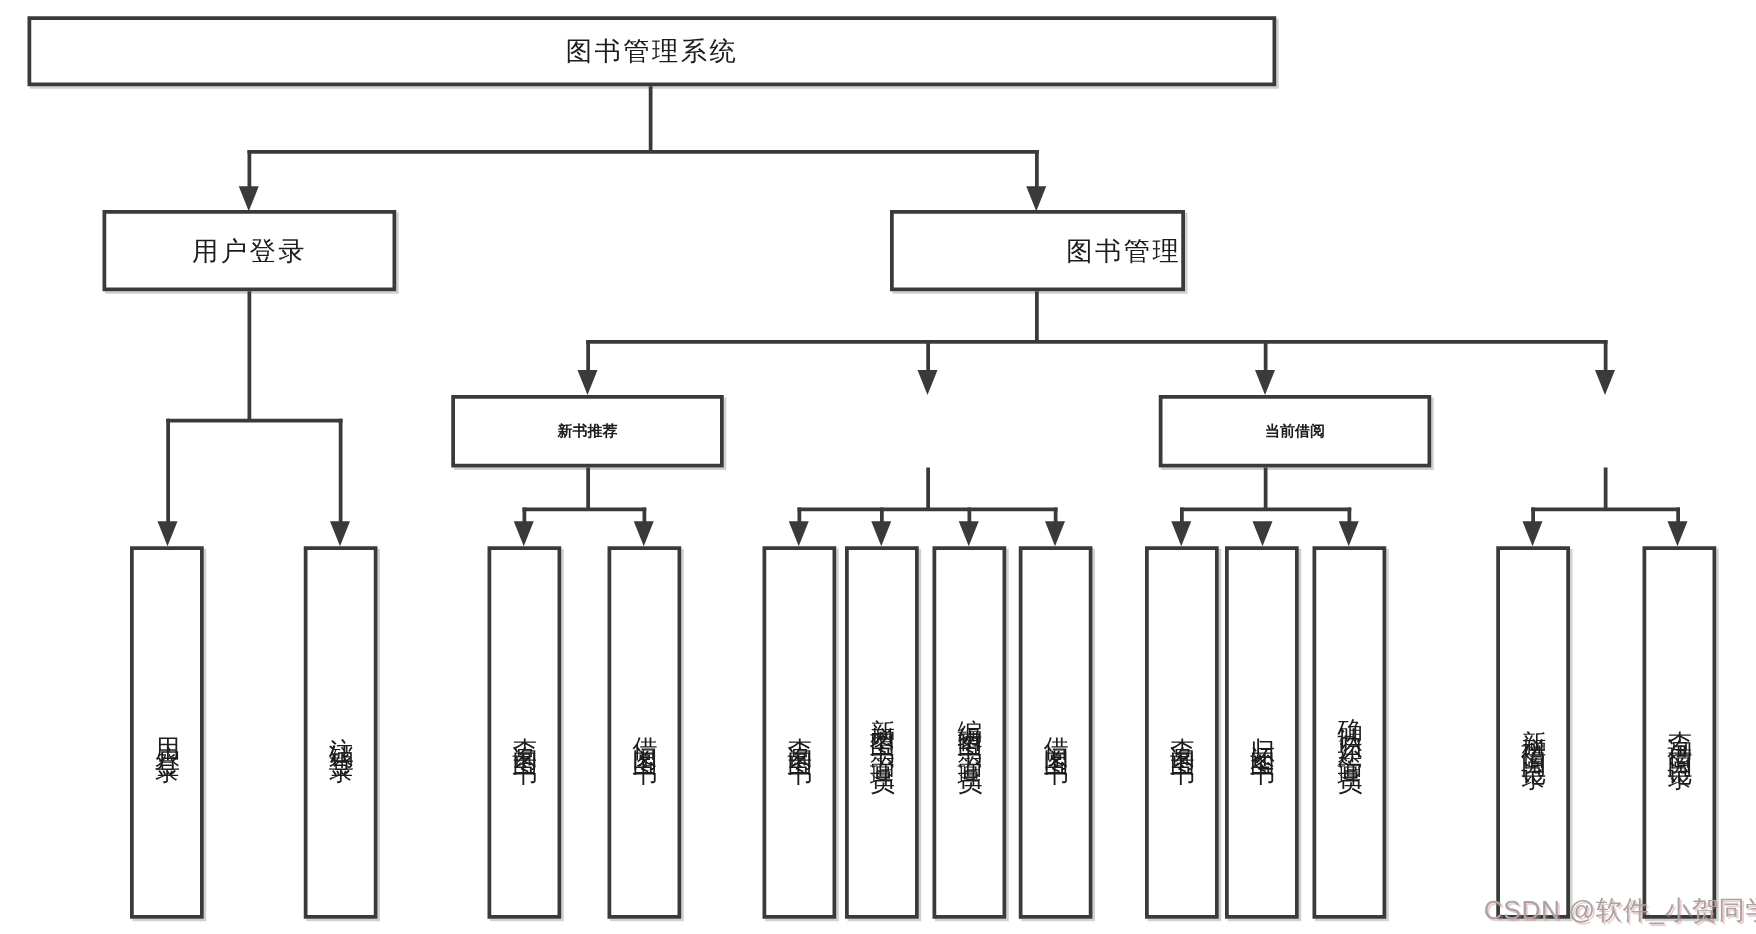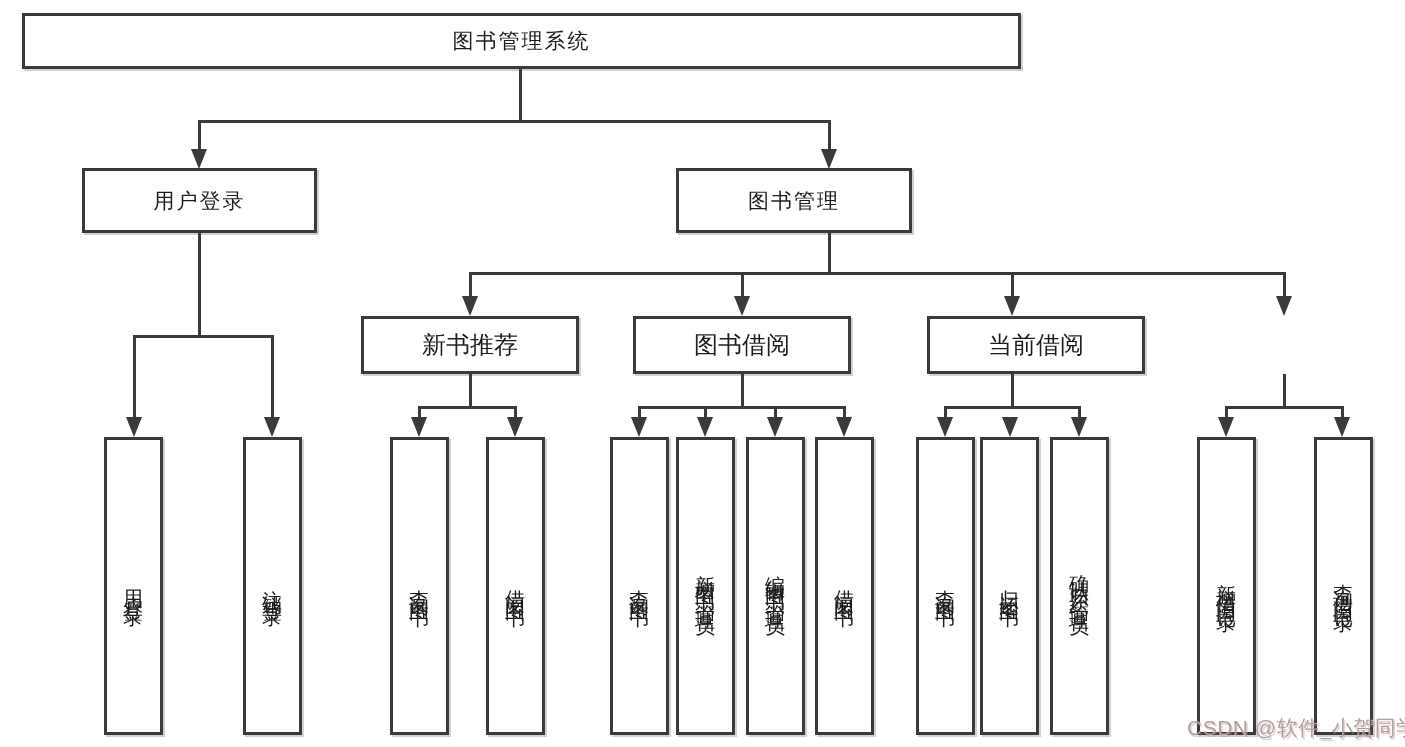--- a/index.html
+++ b/index.html
@@ -17,21 +17,21 @@
   
   .node{
     position:absolute;box-sizing:border-box;background:#fff;
     border:3px solid var(--line);
     display:flex;align-items:center;justify-content:center;
     box-shadow:2px 2px 0 rgba(90,90,90,.28);
   }
   .node.h{font-size:21px;letter-spacing:2px;}
   .node.root{left:22px;top:13px;width:999px;height:56px;font-size:21px;}
   .lvl2{top:168px;height:65px;}
-  .lvl3{top:316px;height:58px;width:218px;font-size:24px;}
+  .lvl3{top:316px;height:58px;width:218px;font-size:12px;font-weight:bold;}
   .leaf{top:437px;height:298px;width:59px;}
   .leaf .vtext{
     writing-mode:vertical-rl;text-orientation:mixed;
     font-size:20px;line-height:1;letter-spacing:6px;
     white-space:nowrap;
   }
   
   .hline{position:absolute;height:3px;background:var(--line);}
   .vline{position:absolute;width:3px;background:var(--line);}
   .arr{
@@ -59,21 +59,21 @@
   <div class="vline" style="left:519px;top:69px;height:53px;"></div>
   <div class="hline" style="left:198px;top:120px;width:633px;"></div>
   <div class="vline" style="left:198px;top:120px;height:31px;"></div>
   <div class="vline" style="left:828px;top:120px;height:31px;"></div>
   <div class="arr" style="left:191px;top:149px;"></div>
   <div class="arr" style="left:821px;top:149px;"></div>
 
   <div class="node lvl2 h" style="left:82px;width:235px;">
     <span>用户登录</span>
   </div>
-  <div class="node lvl2 h" style="left:676px;width:236px;">
+  <div class="node lvl2 h" style="left:712px;width:236px;justify-content:flex-end;">
     <span>图书管理</span>
   </div>
 
   <div class="vline" style="left:198px;top:233px;height:104px;"></div>
   <div class="hline" style="left:133px;top:335px;width:141px;"></div>
   <div class="vline" style="left:133px;top:335px;height:84px;"></div>
   <div class="vline" style="left:271px;top:335px;height:84px;"></div>
   <div class="arr" style="left:126px;top:417px;"></div>
   <div class="arr" style="left:264px;top:417px;"></div>
 
@@ -83,23 +83,20 @@
   <div class="vline" style="left:741px;top:272px;height:26px;"></div>
   <div class="vline" style="left:1011px;top:272px;height:26px;"></div>
   <div class="vline" style="left:1283px;top:272px;height:26px;"></div>
   <div class="arr" style="left:462px;top:296px;"></div>
   <div class="arr" style="left:734px;top:296px;"></div>
   <div class="arr" style="left:1004px;top:296px;"></div>
   <div class="arr" style="left:1276px;top:296px;"></div>
 
   <div class="node lvl3" style="left:361px;">
     <span>新书推荐</span>
-  </div>
-  <div class="node lvl3" style="left:633px;">
-    <span>图书借阅</span>
   </div>
   <div class="node lvl3" style="left:927px;">
     <span>当前借阅</span>
   </div>
 
   <div class="vline" style="left:469px;top:374px;height:34px;"></div>
   <div class="hline" style="left:418px;top:406px;width:99px;"></div>
   <div class="vline" style="left:418px;top:406px;height:13px;"></div>
   <div class="vline" style="left:514px;top:406px;height:13px;"></div>
   <div class="arr" style="left:411px;top:417px;"></div>

